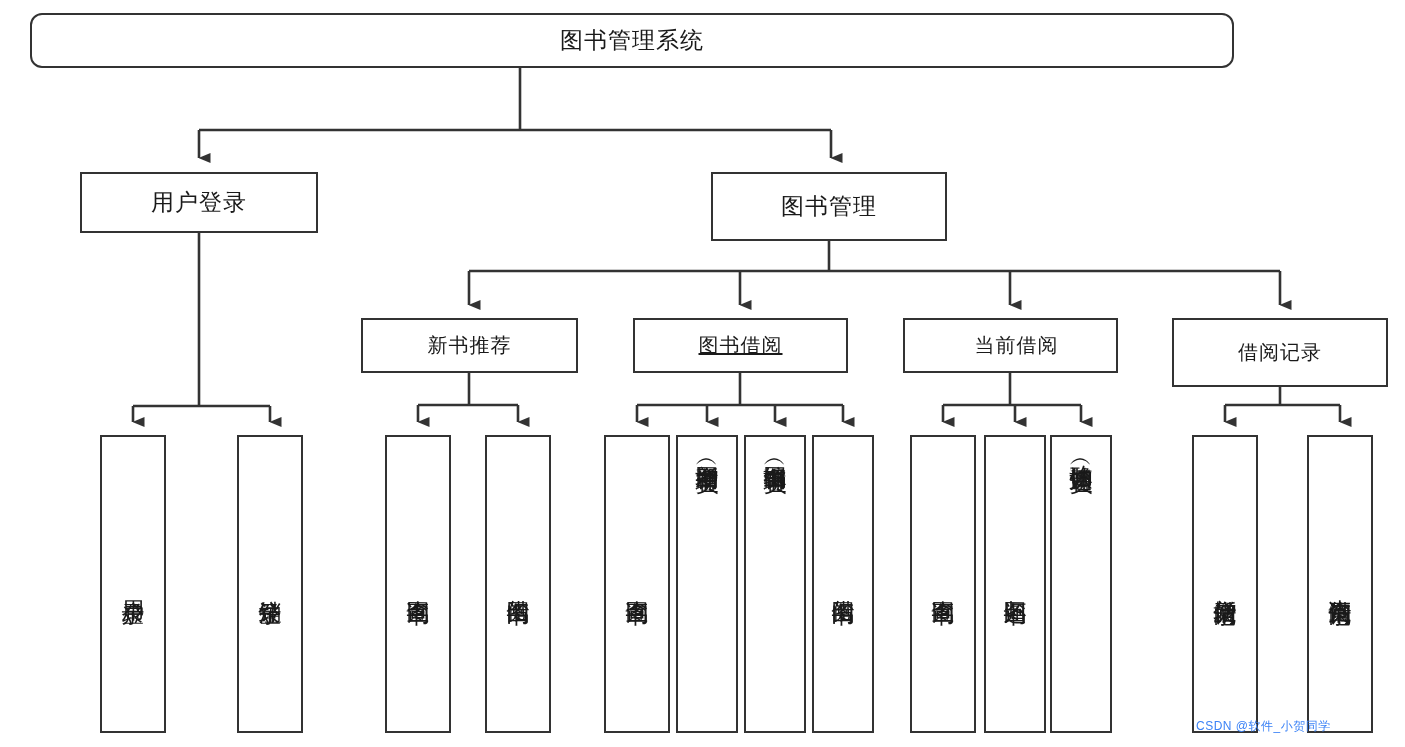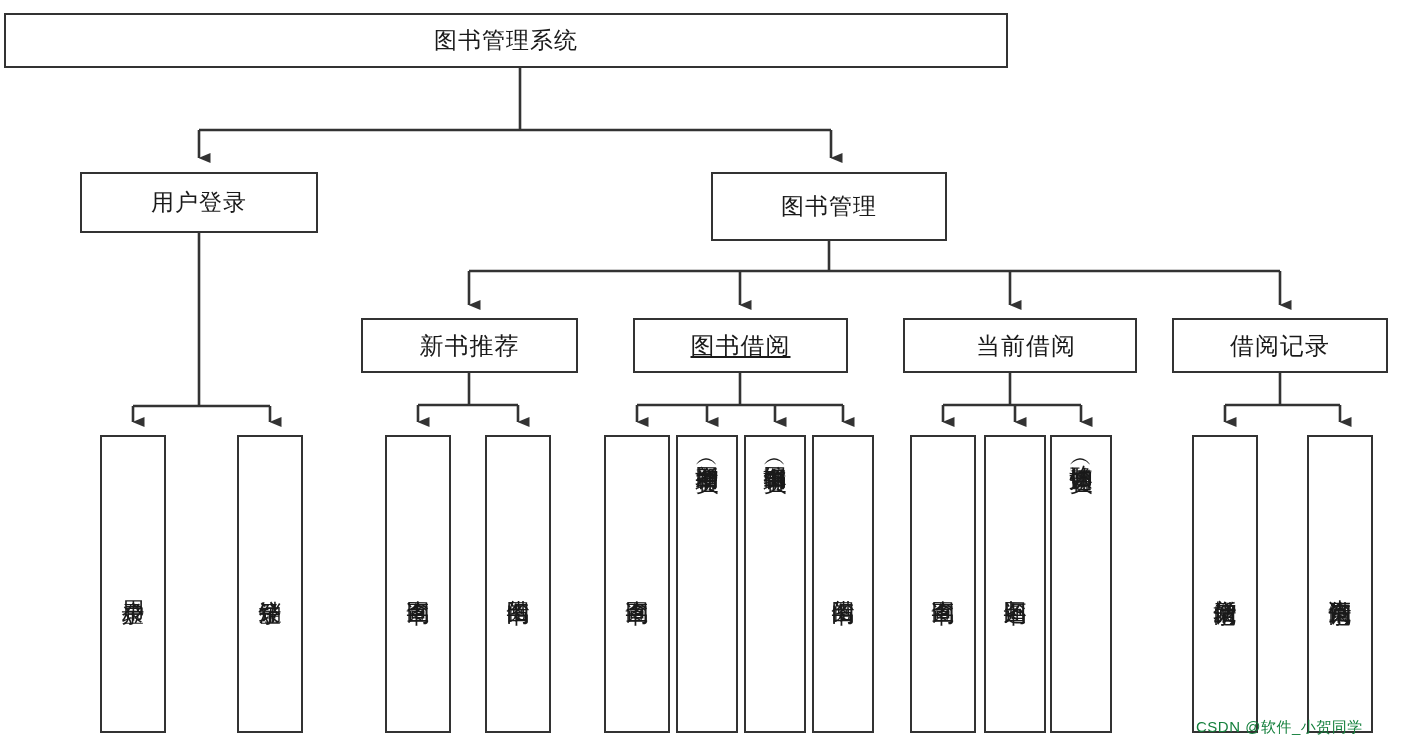--- a/index.html
+++ b/index.html
@@ -35,42 +35,42 @@
     justify-content: center;
     color: #1a1a1a;
   }
   .node.root {
     font-size: 23px;
   }
   .node.level1 {
     font-size: 23px;
   }
   .node.level2 {
-    font-size: 24px;
+    font-size: 20px;
   }
   .node.leaf {
     font-size: 23px;
     padding: 10px 0;
     align-items: flex-start;
   }
   .vtext {
     writing-mode: vertical-rl;
     text-orientation: upright;
     line-height: 1.18;
     letter-spacing: 1px;
     white-space: nowrap;
   }
   .htext {
     white-space: nowrap;
     letter-spacing: 1px;
   }
   .watermark {
     position: absolute;
-    font-size: 15px;
-    color: #15803d;
+    font-size: 12px;
+    color: #3b82f6;
     white-space: nowrap;
     letter-spacing: 0.5px;
   }
 </style>
 </head>
 <body>
 
 <div id="canvas">
 
   <svg id="edges" viewBox="0 0 1405 747" xmlns="http://www.w3.org/2000/svg">
@@ -117,41 +117,41 @@
       <path d="M1015,405 L1015,422" marker-end="url(#arrow)"></path>
       <path d="M1081,405 L1081,422" marker-end="url(#arrow)"></path>
 
       <path d="M1280,373 L1280,405"></path>
       <path d="M1225,405 L1340,405"></path>
       <path d="M1225,405 L1225,422" marker-end="url(#arrow)"></path>
       <path d="M1340,405 L1340,422" marker-end="url(#arrow)"></path>
     </g>
   </svg>
 
-  <div class="node root" style="left:4px; top:13px; width:1004px; height:55px;">
+  <div class="node root" style="left:30px; top:13px; width:1204px; height:55px;border-radius:12px;">
     <span class="htext">图书管理系统</span>
   </div>
 
   <div class="node level1" style="left:80px; top:172px; width:238px; height:61px;">
     <span class="htext">用户登录</span>
   </div>
   <div class="node level1" style="left:711px; top:172px; width:236px; height:69px;">
     <span class="htext">图书管理</span>
   </div>
 
   <div class="node level2" style="left:361px; top:318px; width:217px; height:55px;">
     <span class="htext">新书推荐</span>
   </div>
   <div class="node level2" style="left:633px; top:318px; width:215px; height:55px;text-decoration:underline;">
     <span class="htext">图书借阅</span>
   </div>
-  <div class="node level2" style="left:903px; top:318px; width:234px; height:55px;padding-left:12px;">
+  <div class="node level2" style="left:903px; top:318px; width:215px; height:55px;padding-left:12px;">
     <span class="htext">当前借阅</span>
   </div>
-  <div class="node level2" style="left:1172px; top:318px; width:216px; height:55px;">
+  <div class="node level2" style="left:1172px; top:318px; width:216px; height:69px;">
     <span class="htext">借阅记录</span>
   </div>
 
   <div class="node leaf" style="left:100px; top:435px; width:66px; height:298px; align-items:center;">
     <span class="vtext">用户登录</span>
   </div>
   <div class="node leaf" style="left:237px; top:435px; width:66px; height:298px; align-items:center;">
     <span class="vtext">注销登录</span>
   </div>
   <div class="node leaf" style="left:385px; top:435px; width:66px; height:298px; align-items:center;">

